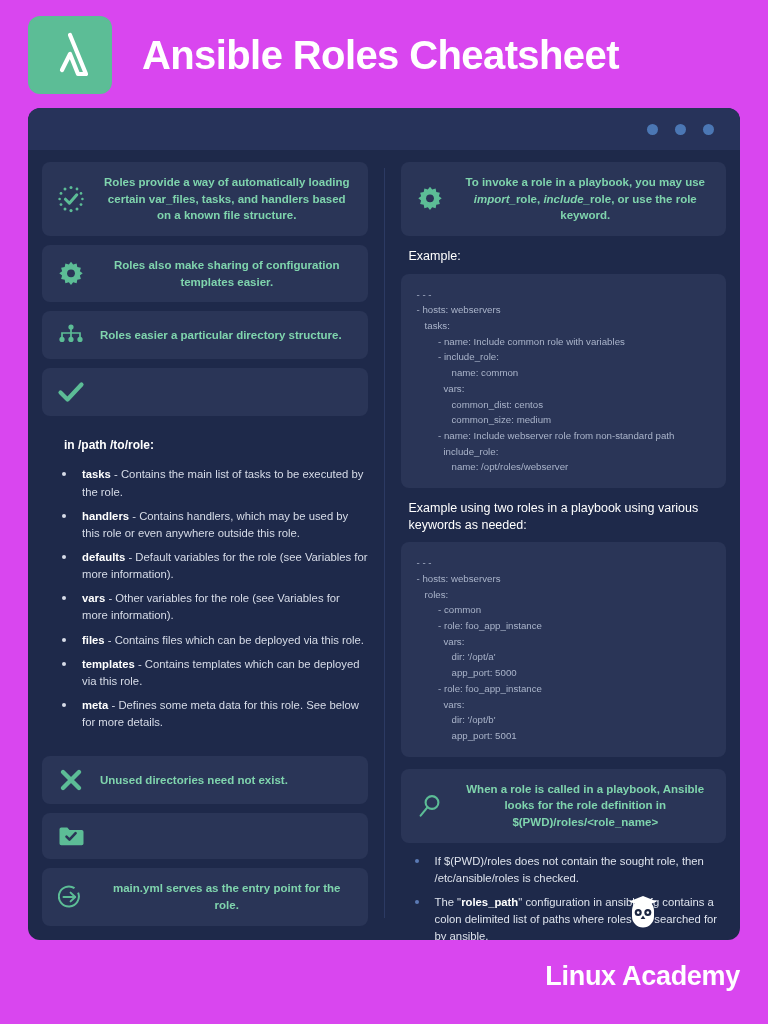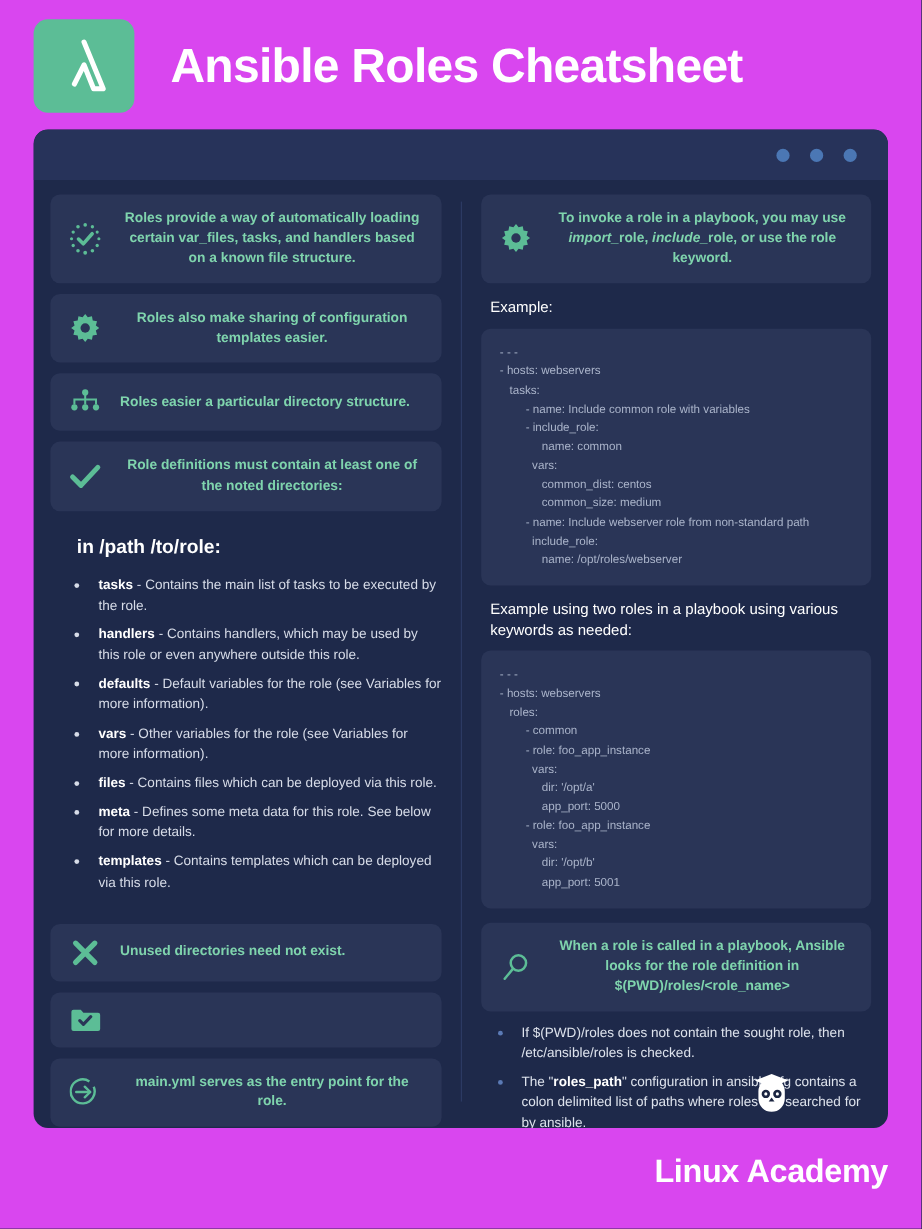--- a/index.html
+++ b/index.html
@@ -47,21 +47,21 @@
     display: flex; align-items: center; gap: 14px;
     padding: 12px 14px; margin-bottom: 9px; text-align: center;
   }
   .card-icon { width: 30px; flex: none; display: flex; align-items: center; justify-content: center; color: #5cbd96; }
   .card-icon svg { display: block; }
   .card-text { color: #7fd4ad; font-size: 11.5px; font-weight: bold; line-height: 1.45; }
   .card-text i { font-style: italic; }
 
   
   .list-heading {
-    color: #ffffff; font-size: 16px; font-weight: bold;
+    color: #ffffff; font-size: 12px; font-weight: bold;
     margin: 22px 0 14px 22px;
   }
   ul.bullets { list-style: none; margin: 0 0 0 12px; }
   ul.bullets li {
     position: relative; padding-left: 28px; margin-bottom: 7px;
     color: #d7dce8; font-size: 11.3px; line-height: 1.52;
   }
   ul.bullets li::before {
     content: ""; position: absolute; left: 8px; top: 6px;
     width: 4px; height: 4px; border-radius: 50%; background: #d7dce8;
@@ -162,33 +162,32 @@
           </span>
           <span class="card-text">Roles easier a particular directory structure.</span>
         </div>
 
         <div class="card">
           <span class="card-icon">
             <svg width="28" height="24" viewBox="0 0 28 24">
               <path d="M3.5 12.5 L10.5 19.5 L24.5 4.5" fill="none" stroke="#5cbd96" stroke-width="4.2" stroke-linecap="round" stroke-linejoin="round"></path>
             </svg>
           </span>
-          <span class="card-text">Role definitions must contain at least one of the noted directories:</span>
         </div>
 
         <div class="list-heading">in /path /to/role:</div>
 
         <ul class="bullets">
           <li><b>tasks</b><span> - Contains the main list of tasks to be executed by the role.</span></li>
           <li><b>handlers</b><span> - Contains handlers, which may be used by this role or even anywhere outside this role.</span></li>
           <li><b>defaults</b><span> - Default variables for the role (see Variables for more information).</span></li>
           <li><b>vars</b><span> - Other variables for the role (see Variables for more information).</span></li>
           <li><b>files</b><span> - Contains files which can be deployed via this role.</span></li>
+          <li><b>templates</b><span> - Contains templates which can be deployed via this role.</span></li>
           <li><b>meta</b><span> - Defines some meta data for this role. See below for more details.</span></li>
-          <li><b>templates</b><span> - Contains templates which can be deployed via this role.</span></li>
         </ul>
 
         <div class="list-gap"></div>
 
         <div class="card">
           <span class="card-icon">
             <svg width="24" height="24" viewBox="0 0 24 24">
               <path d="M4 4 L20 20 M20 4 L4 20" stroke="#5cbd96" stroke-width="4.4" stroke-linecap="round"></path>
             </svg>
           </span>

